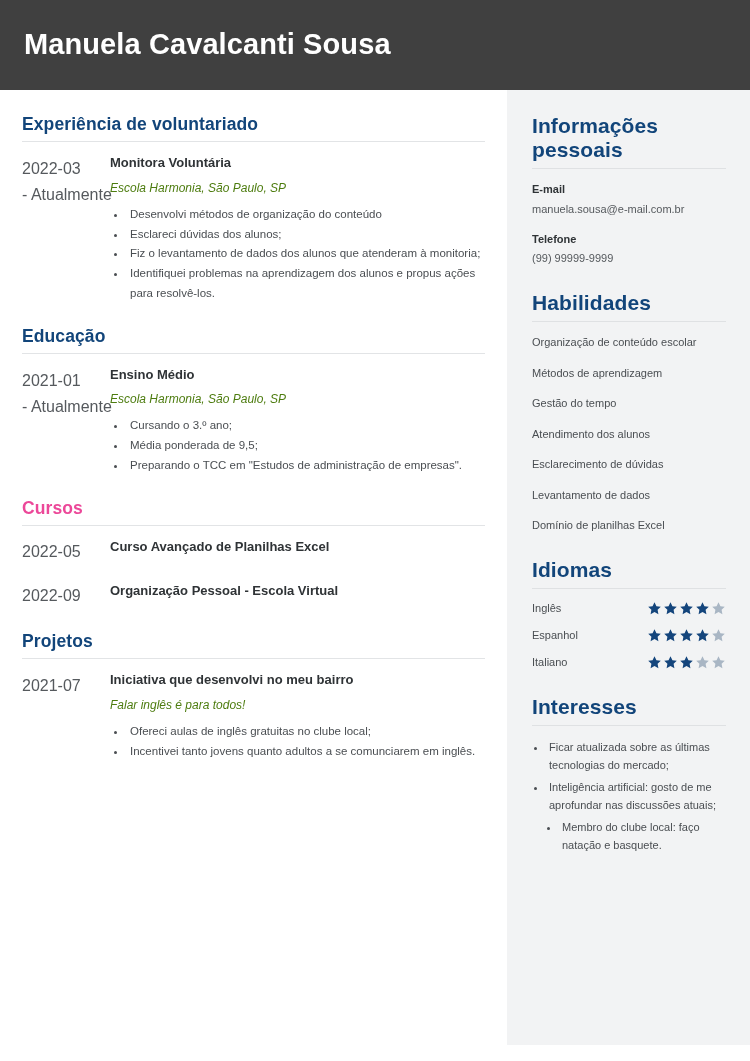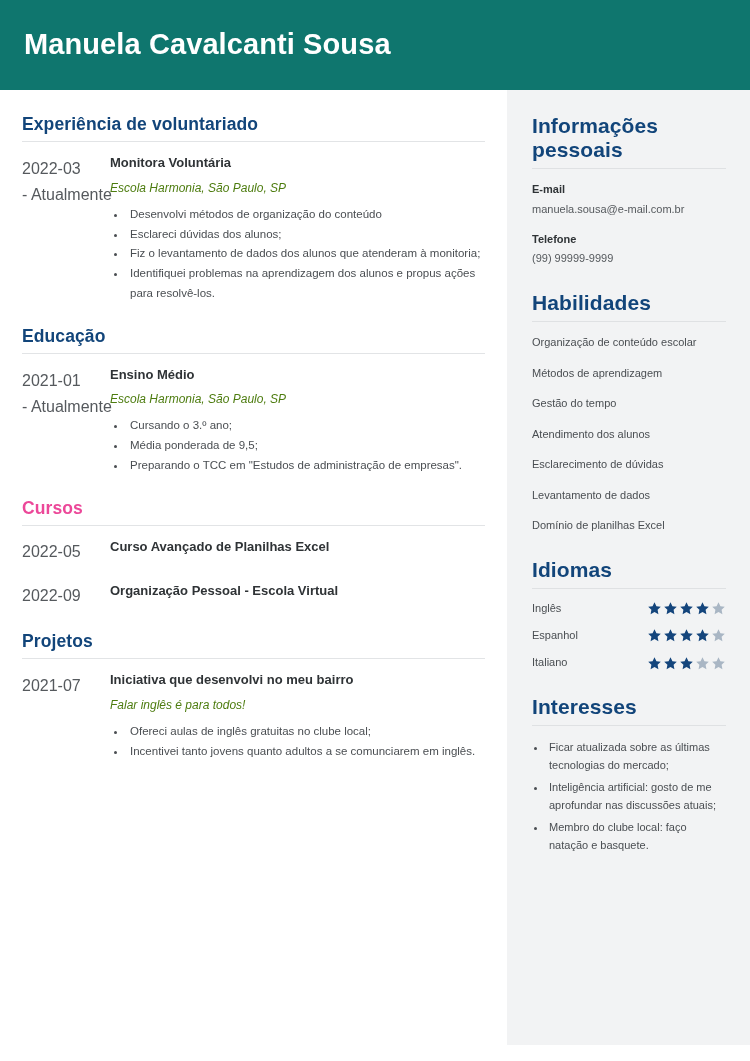--- a/index.html
+++ b/index.html
@@ -169,21 +169,21 @@
     font-size: 11px;
     color: #4a4e52;
     line-height: 1.5;
     margin-bottom: 14px;
   }
 
   .skill-item:last-child { margin-bottom: 0; }
 
   .lang-row {
     display: flex;
-    align-items: center;
+    align-items: flex-start;
     justify-content: space-between;
     margin-bottom: 12px;
   }
 
   .lang-row:last-child { margin-bottom: 0; gap: 29px; }
 
   .lang-name {
     font-size: 11px;
     color: #4a4e52;
     line-height: 1.4;
@@ -199,28 +199,28 @@
   }
 
   .interest-list li {
     font-size: 11px;
     color: #4a4e52;
     line-height: 1.68;
     margin-bottom: 3px;
     padding-left: 2px;
   }
 
-  .interest-list li:last-child { margin-bottom: 0; }
+  .interest-list li:last-child { margin-bottom: 0; margin-left: 13px; }
 </style>
 </head>
 <body>
 
 <div class="page">
 
-  <div class="header" style="background: #0f766e;">
+  <div class="header" style="background: #404040;">
     <h1 class="header-name">Manuela Cavalcanti Sousa</h1>
   </div>
 
   <div class="body-grid">
 
     <div class="main-col" id="main-col">
         <div class="section">
           <div class="section-title" style="color: rgb(18, 69, 122);">Experiência de voluntariado</div>
           <div class="section-rule"></div>
           <div class="entry">

